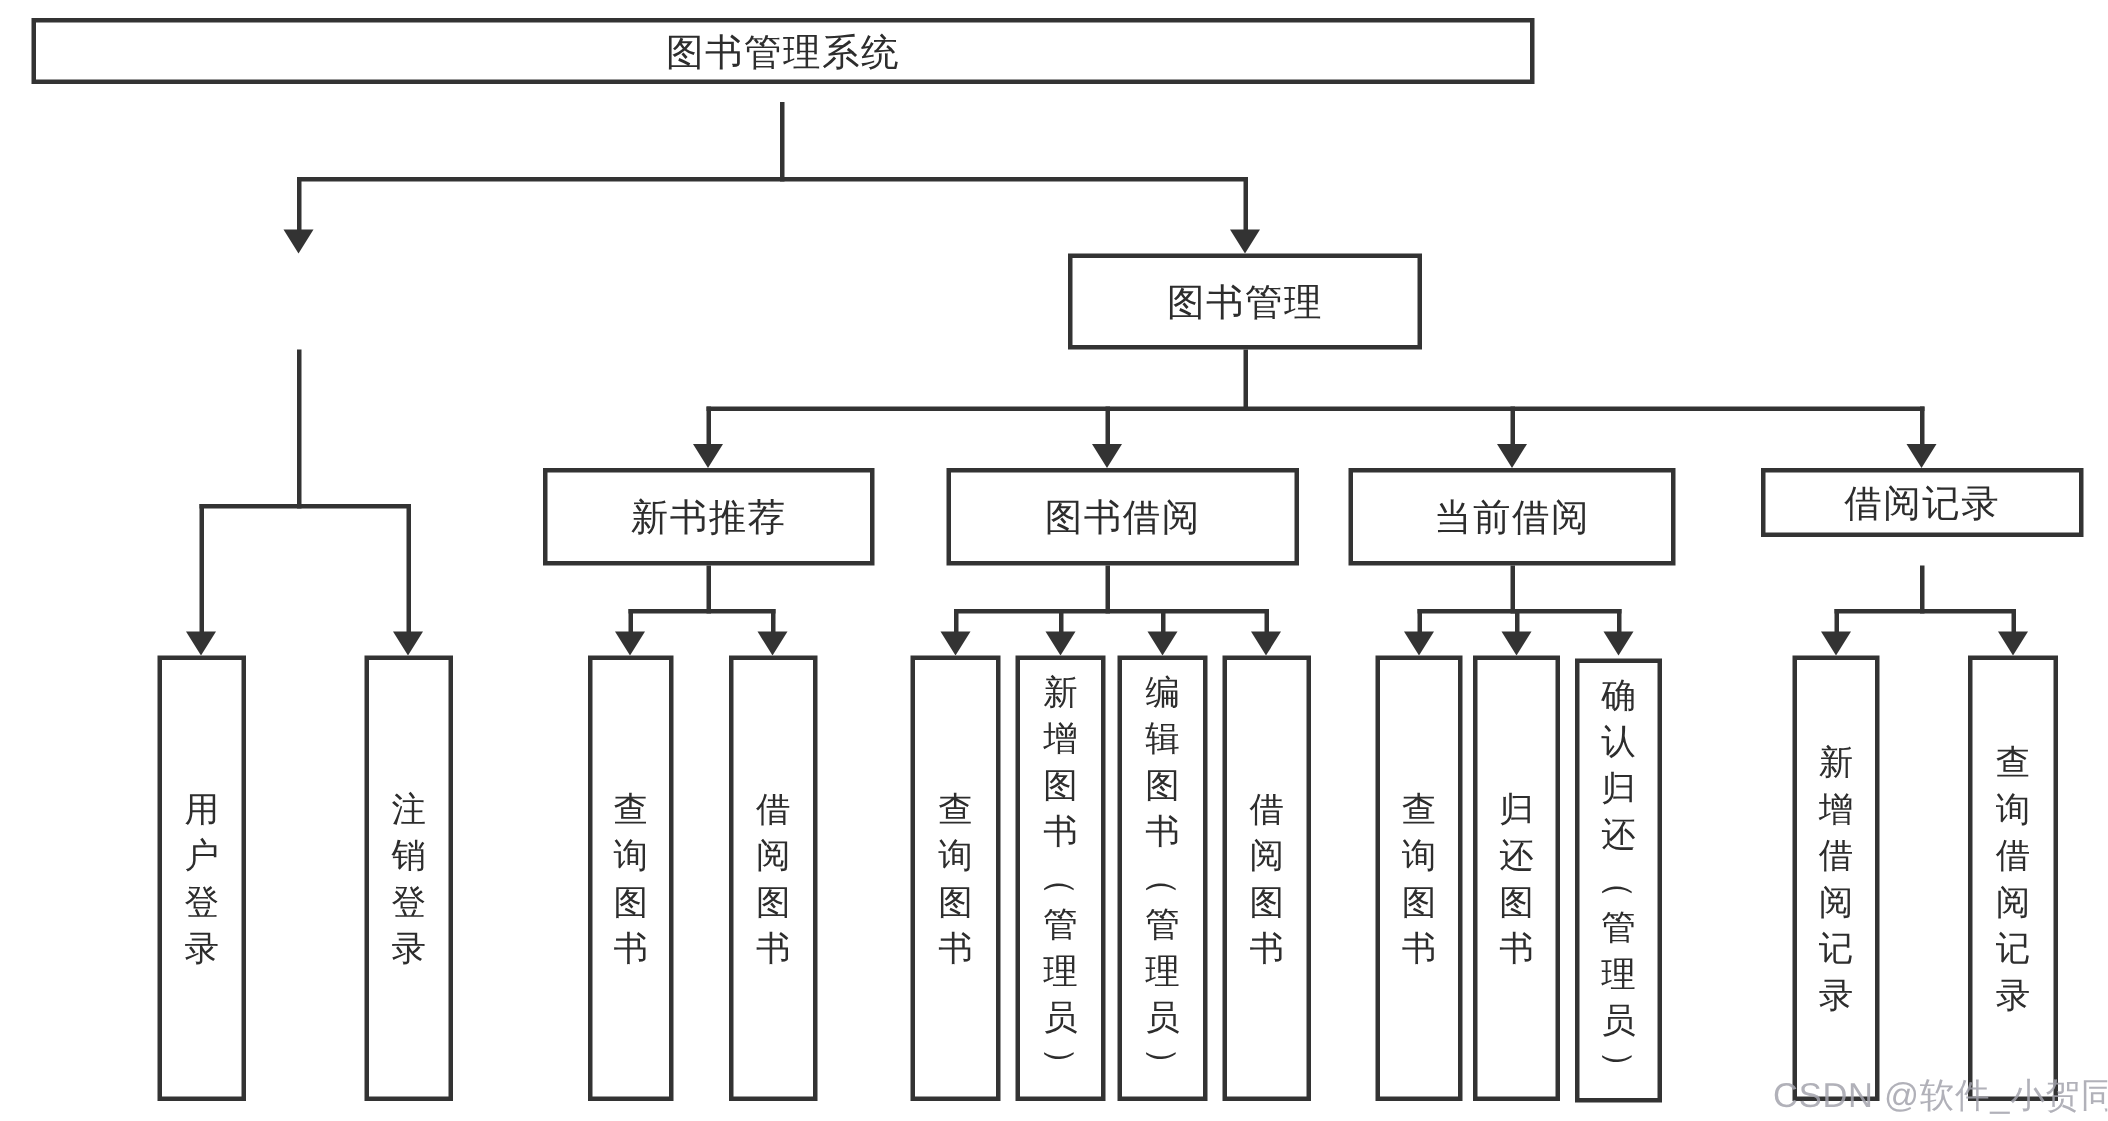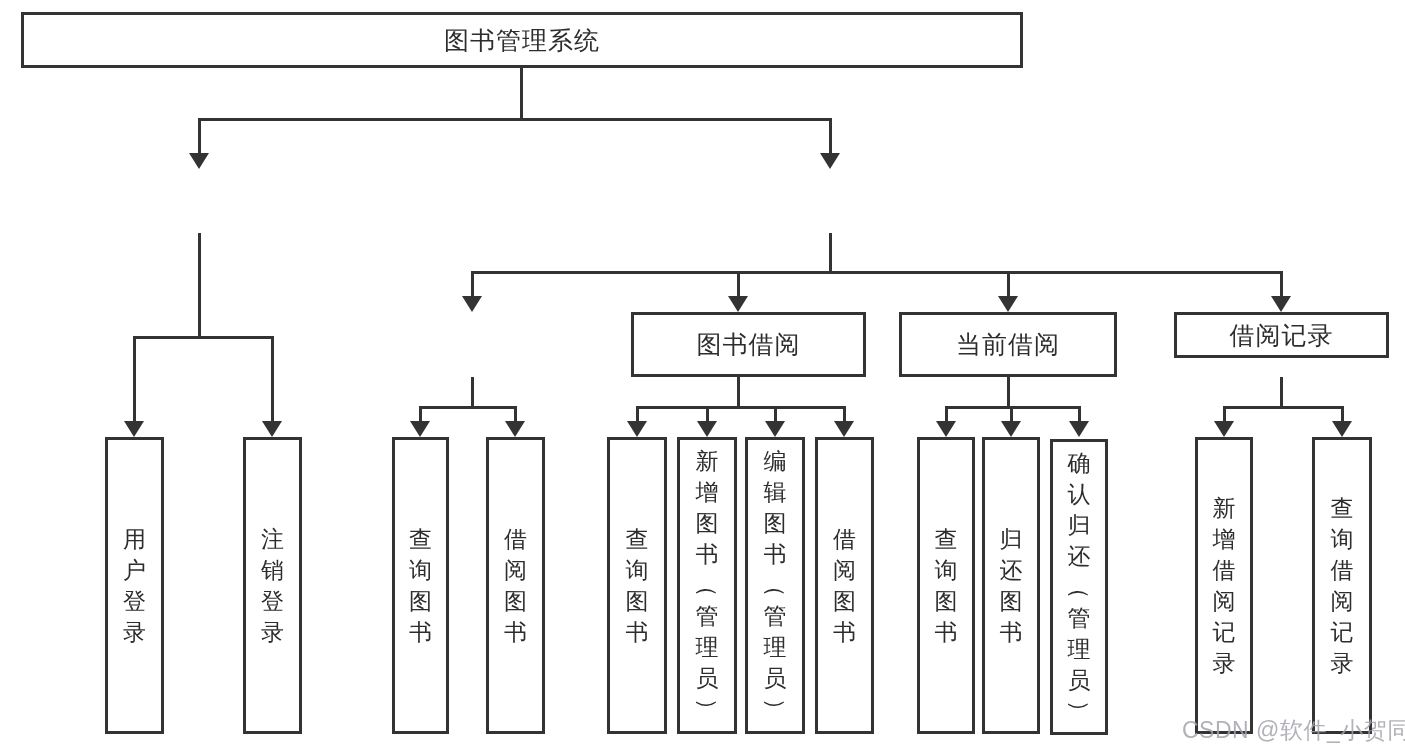--- a/index.html
+++ b/index.html
@@ -27,48 +27,50 @@
     position:absolute;left:1182px;top:715px;z-index:5;
     font-size:23px;letter-spacing:0.5px;white-space:nowrap;
     color:rgba(163,163,173,0.85);
   }
 </style>
 </head>
 <body>
 
 <div id="canvas">
 
-  <div class="box h" style="left:21px;top:12px;width:1002px;height:56px">图书管理系统</div>
+  <div class="box h" style="left:21px;top:12px;width:1002px;height:44px">图书管理系统</div>
 
   <div class="vline" style="left:520px;top:68px;width:3px;height:53px"></div>
   <div class="hline" style="left:198px;top:118px;width:634px;height:3px"></div>
   <div class="vline" style="left:198px;top:118px;width:3px;height:40px"></div>
   <div class="ahead" style="left:189px;top:153px"></div>
   <div class="vline" style="left:829px;top:118px;width:3px;height:40px"></div>
   <div class="ahead" style="left:820px;top:153px"></div>
 
+  <div class="box h" style="left:712px;top:169px;width:236px;height:64px">图书管理</div>
 
   <div class="vline" style="left:198px;top:233px;width:3px;height:106px"></div>
   <div class="hline" style="left:133px;top:336px;width:141px;height:3px"></div>
   <div class="vline" style="left:133px;top:336px;width:3px;height:88px"></div>
   <div class="ahead" style="left:124px;top:421px"></div>
   <div class="vline" style="left:271px;top:336px;width:3px;height:88px"></div>
   <div class="ahead" style="left:262px;top:421px"></div>
 
   <div class="vline" style="left:829px;top:233px;width:3px;height:41px"></div>
   <div class="hline" style="left:471px;top:271px;width:812px;height:3px"></div>
   <div class="vline" style="left:471px;top:271px;width:3px;height:28px"></div>
   <div class="ahead" style="left:462px;top:296px"></div>
   <div class="vline" style="left:737px;top:271px;width:3px;height:28px"></div>
   <div class="ahead" style="left:728px;top:296px"></div>
   <div class="vline" style="left:1007px;top:271px;width:3px;height:28px"></div>
   <div class="ahead" style="left:998px;top:296px"></div>
   <div class="vline" style="left:1280px;top:271px;width:3px;height:28px"></div>
   <div class="ahead" style="left:1271px;top:296px"></div>
 
+  <div class="box h" style="left:362px;top:312px;width:221px;height:65px">新书推荐</div>
   <div class="box h" style="left:631px;top:312px;width:235px;height:65px">图书借阅</div>
   <div class="box h" style="left:899px;top:312px;width:218px;height:65px">当前借阅</div>
   <div class="box h" style="left:1174px;top:312px;width:215px;height:46px">借阅记录</div>
 
   <div class="vline" style="left:471px;top:377px;width:3px;height:32px"></div>
   <div class="hline" style="left:419px;top:406px;width:98px;height:3px"></div>
   <div class="vline" style="left:419px;top:406px;width:3px;height:18px"></div>
   <div class="ahead" style="left:410px;top:421px"></div>
   <div class="vline" style="left:514px;top:406px;width:3px;height:18px"></div>
   <div class="ahead" style="left:505px;top:421px"></div>

